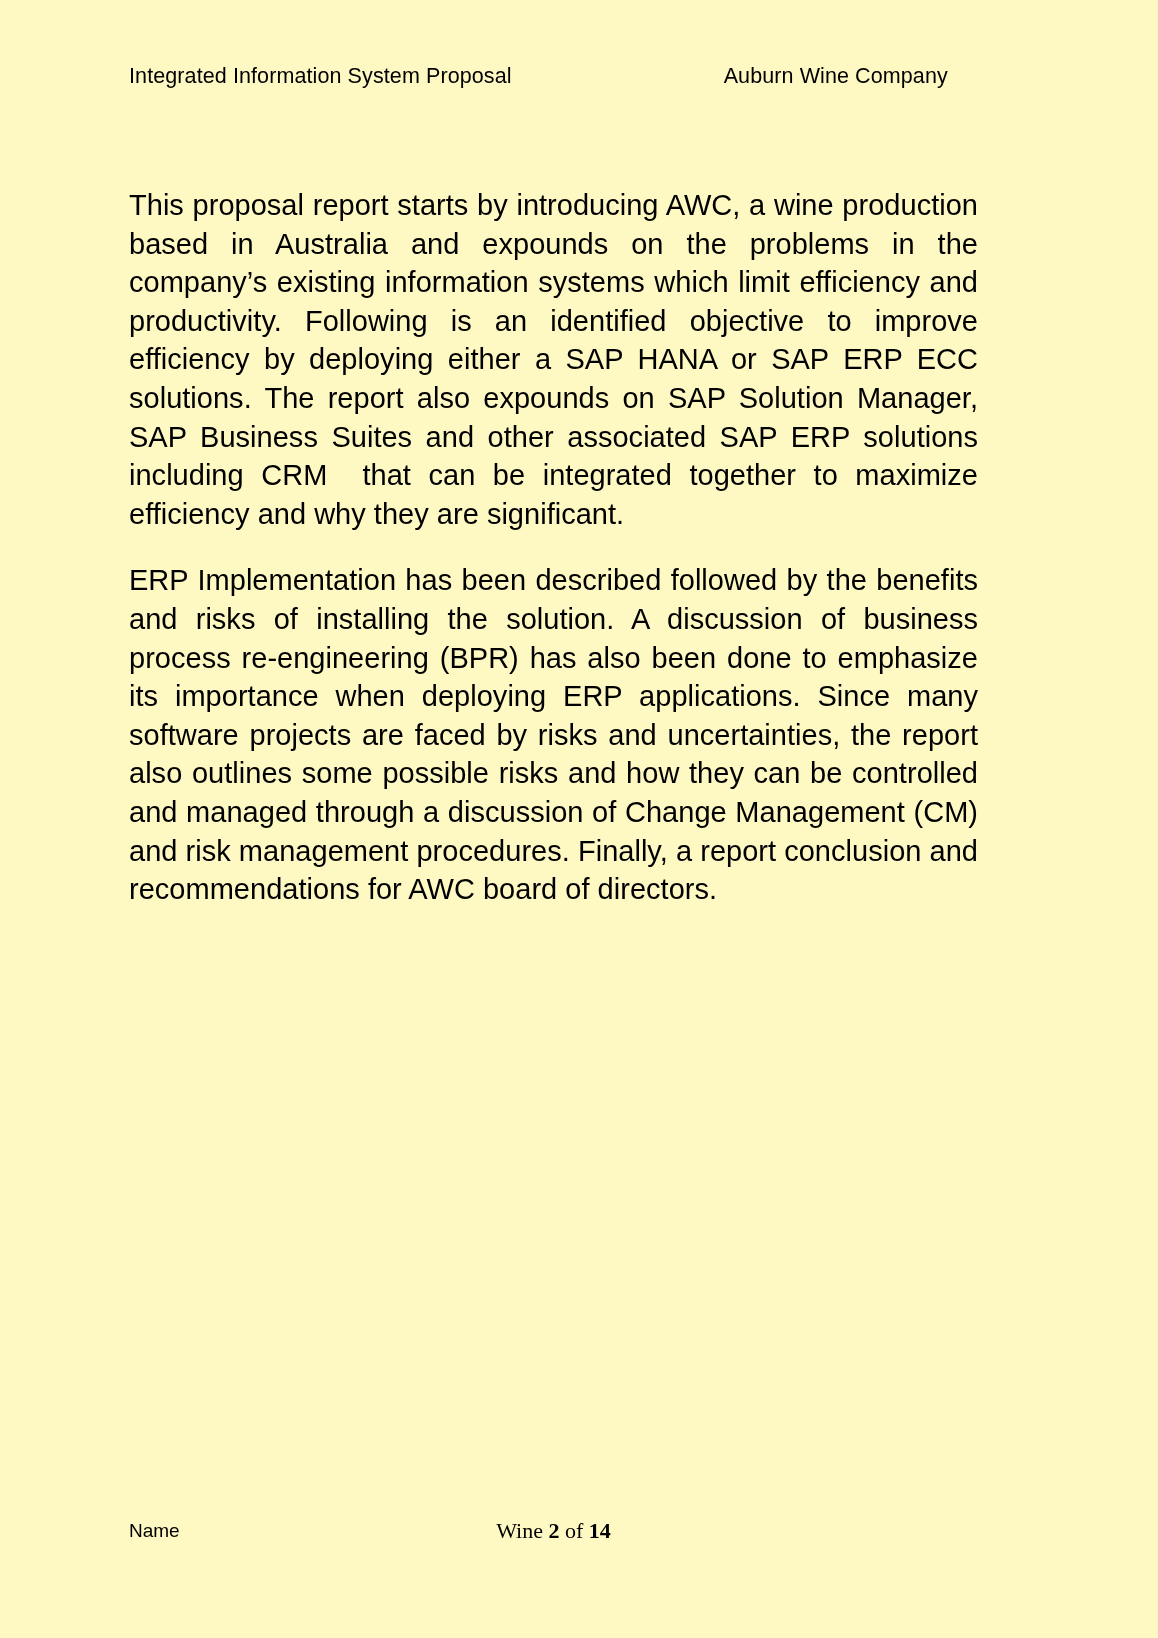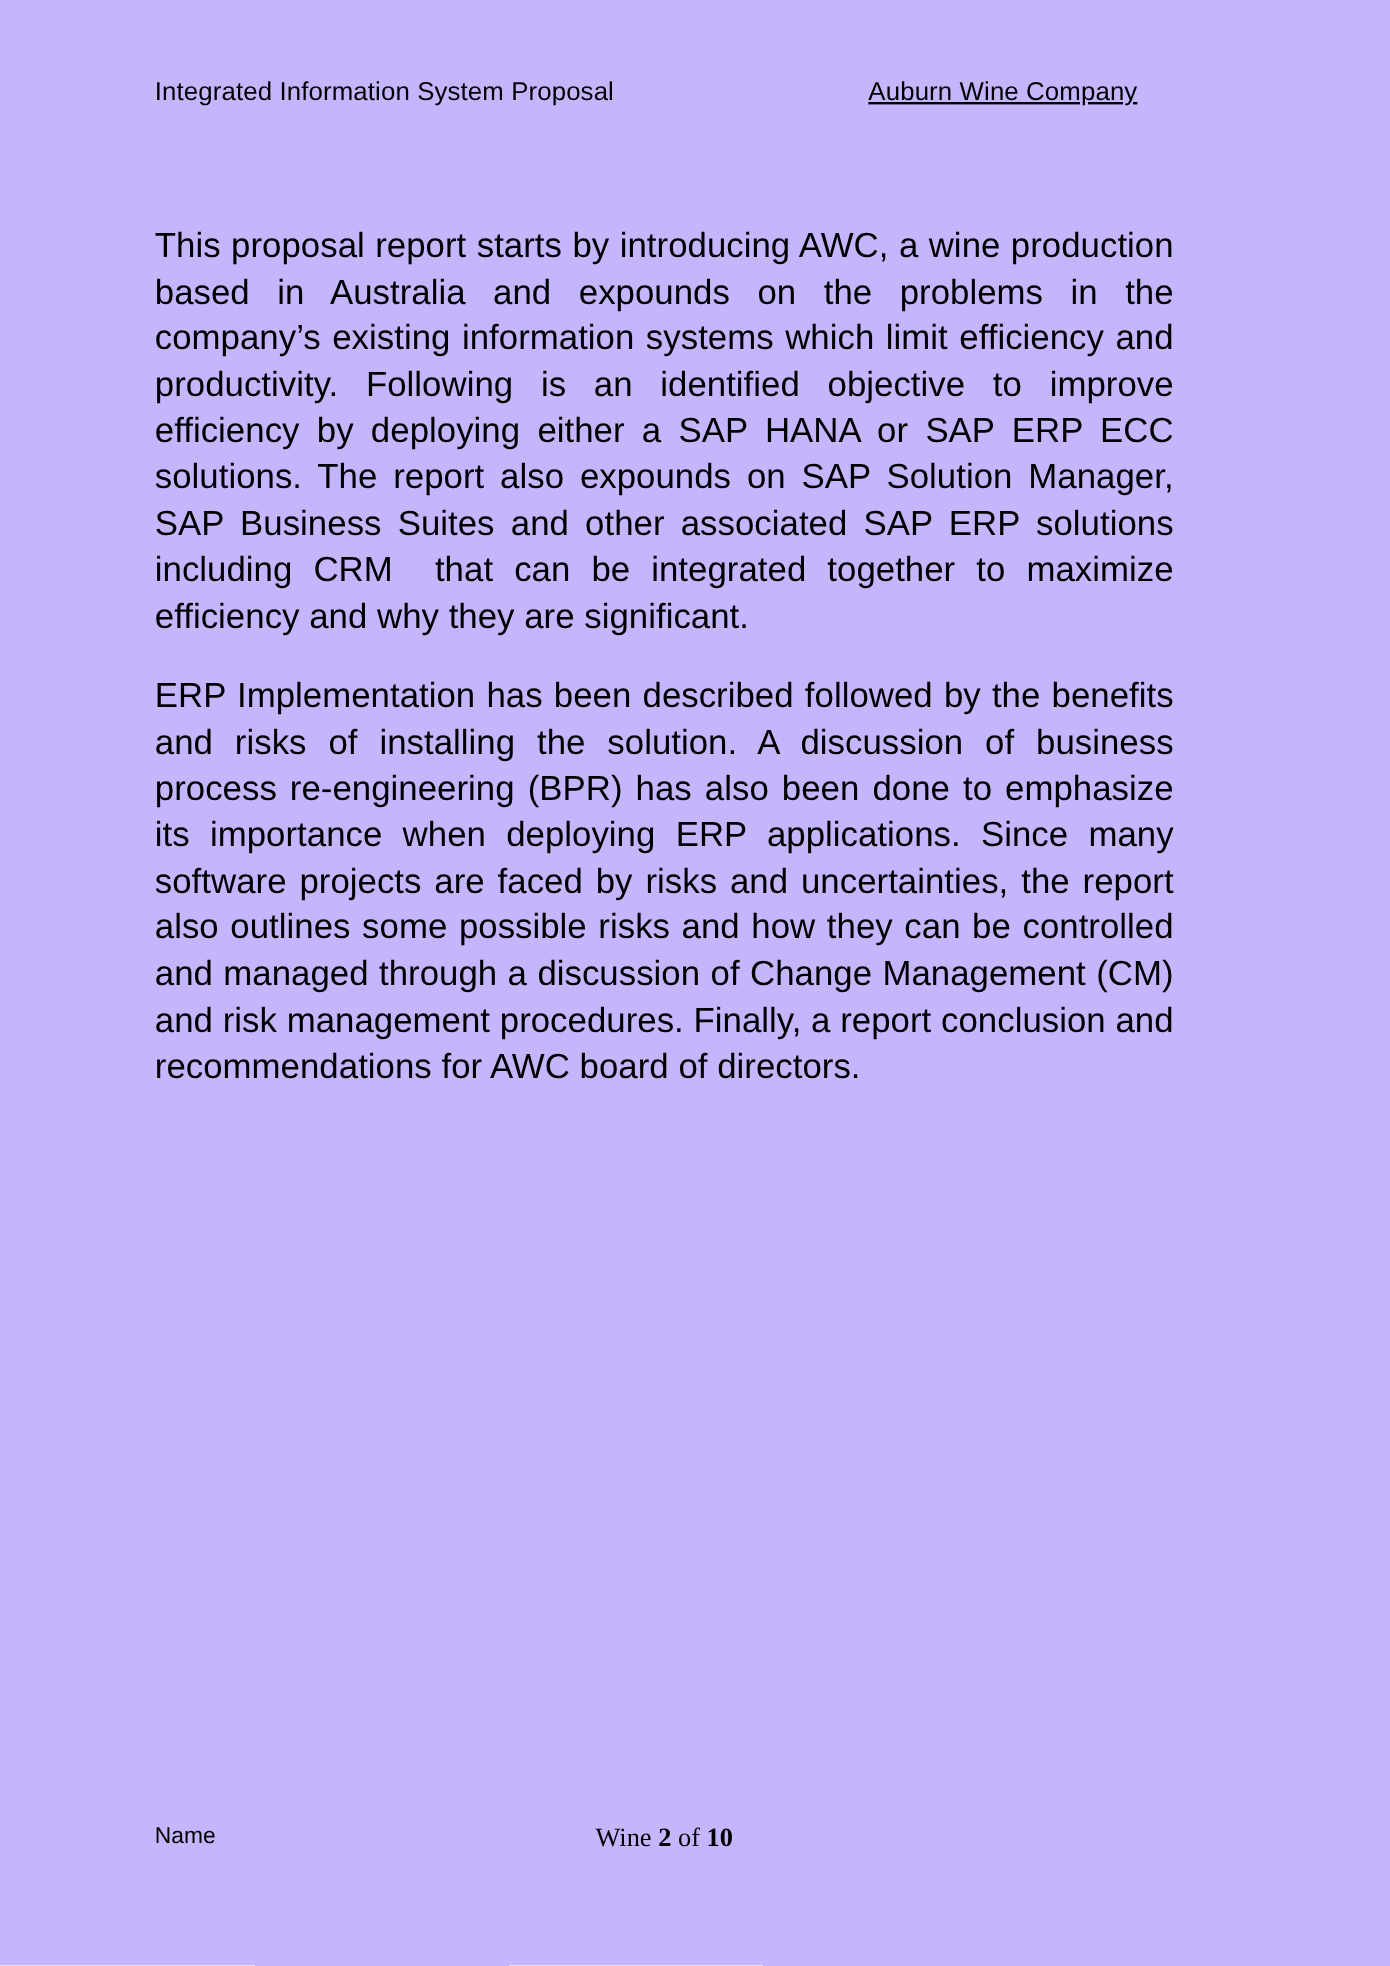--- a/index.html
+++ b/index.html
@@ -10,21 +10,21 @@
   body {
     font-family: "Liberation Sans", sans-serif;
     color: #000000;
     -webkit-font-smoothing: antialiased;
   }
 
   .page {
     position: relative;
     width: 1158px;
     height: 1638px;
-    background: #c4b5fd;
+    background: #fef9c3;
     box-sizing: border-box;
     overflow: hidden;
   }
 
   
   .page-header {
     position: absolute;
     top: 62px;
     left: 129px;
     width: 849px;
@@ -34,21 +34,20 @@
     font-size: 21.5px;
     line-height: 28px;
     letter-spacing: 0.1px;
   }
   .page-header .header-left {
     white-space: nowrap;
   }
   .page-header .header-right {
     white-space: nowrap;
     margin-left: 212px;
-    text-decoration: underline;
   }
 
   
   .content {
     position: absolute;
     top: 128px;
     left: 129px;
     width: 849px;
   }
 
@@ -132,17 +131,17 @@
     <p class="body-par">ERP Implementation has been described followed by the benefits and risks of installing the solution. A discussion of business process re-engineering (BPR) has also been done to emphasize its importance when deploying ERP applications. Since many software projects are faced by risks and uncertainties, the report also outlines some possible risks and how they can be controlled and managed through a discussion of Change Management (CM) and risk management procedures. Finally, a report conclusion and recommendations for AWC board of directors.</p>
 
   </div>
 
   <div class="page-footer">
     <span class="footer-name">Name</span>
     <span class="footer-pagenum">
       <span>Wine</span>
       <b>2</b>
       <span>of</span>
-      <b>10</b>
+      <b>14</b>
     </span>
   </div>
 
 </div>
 
 </body></html>

